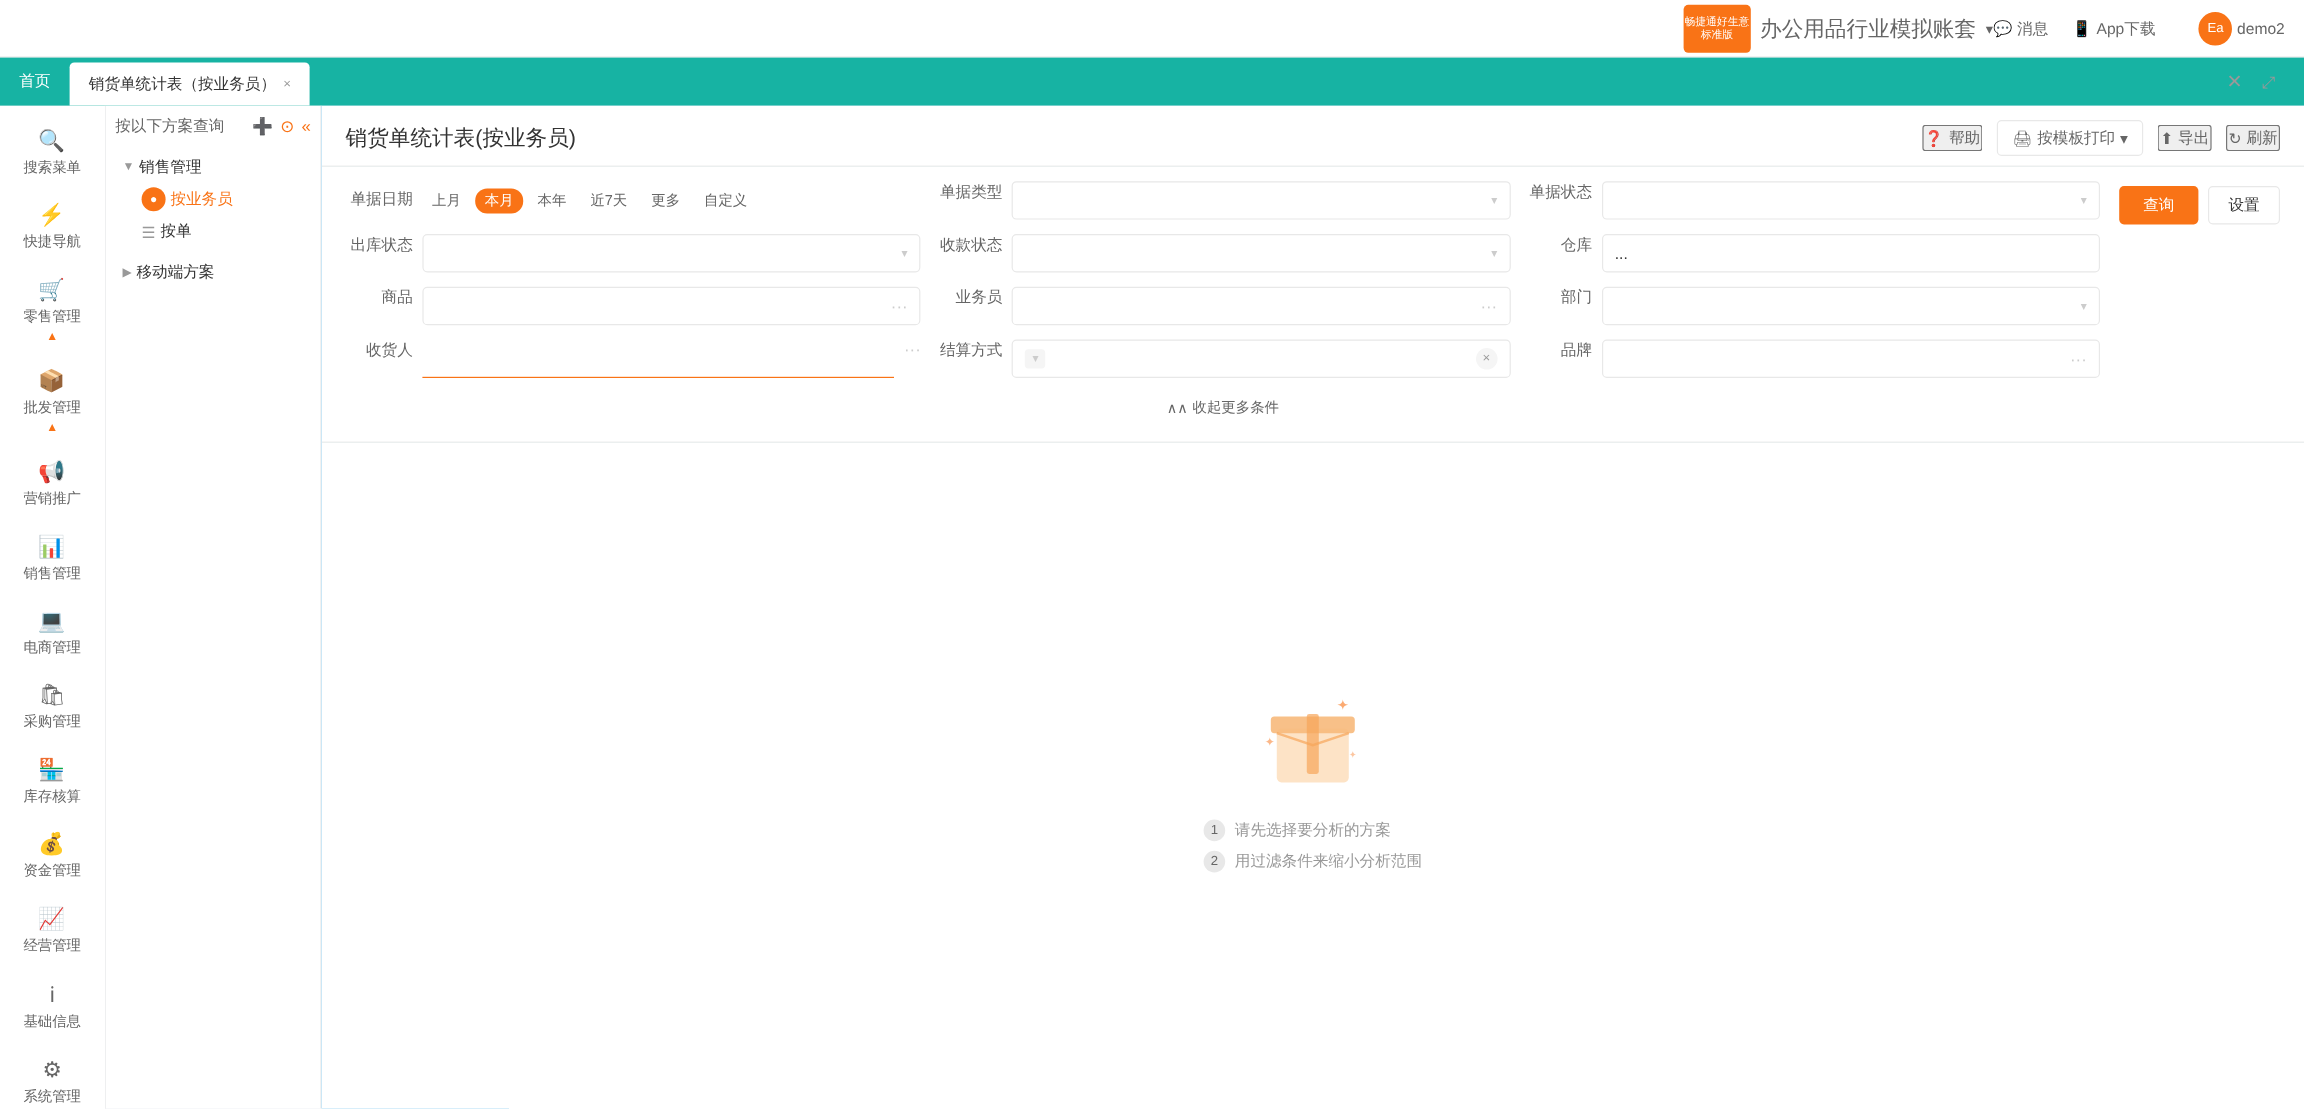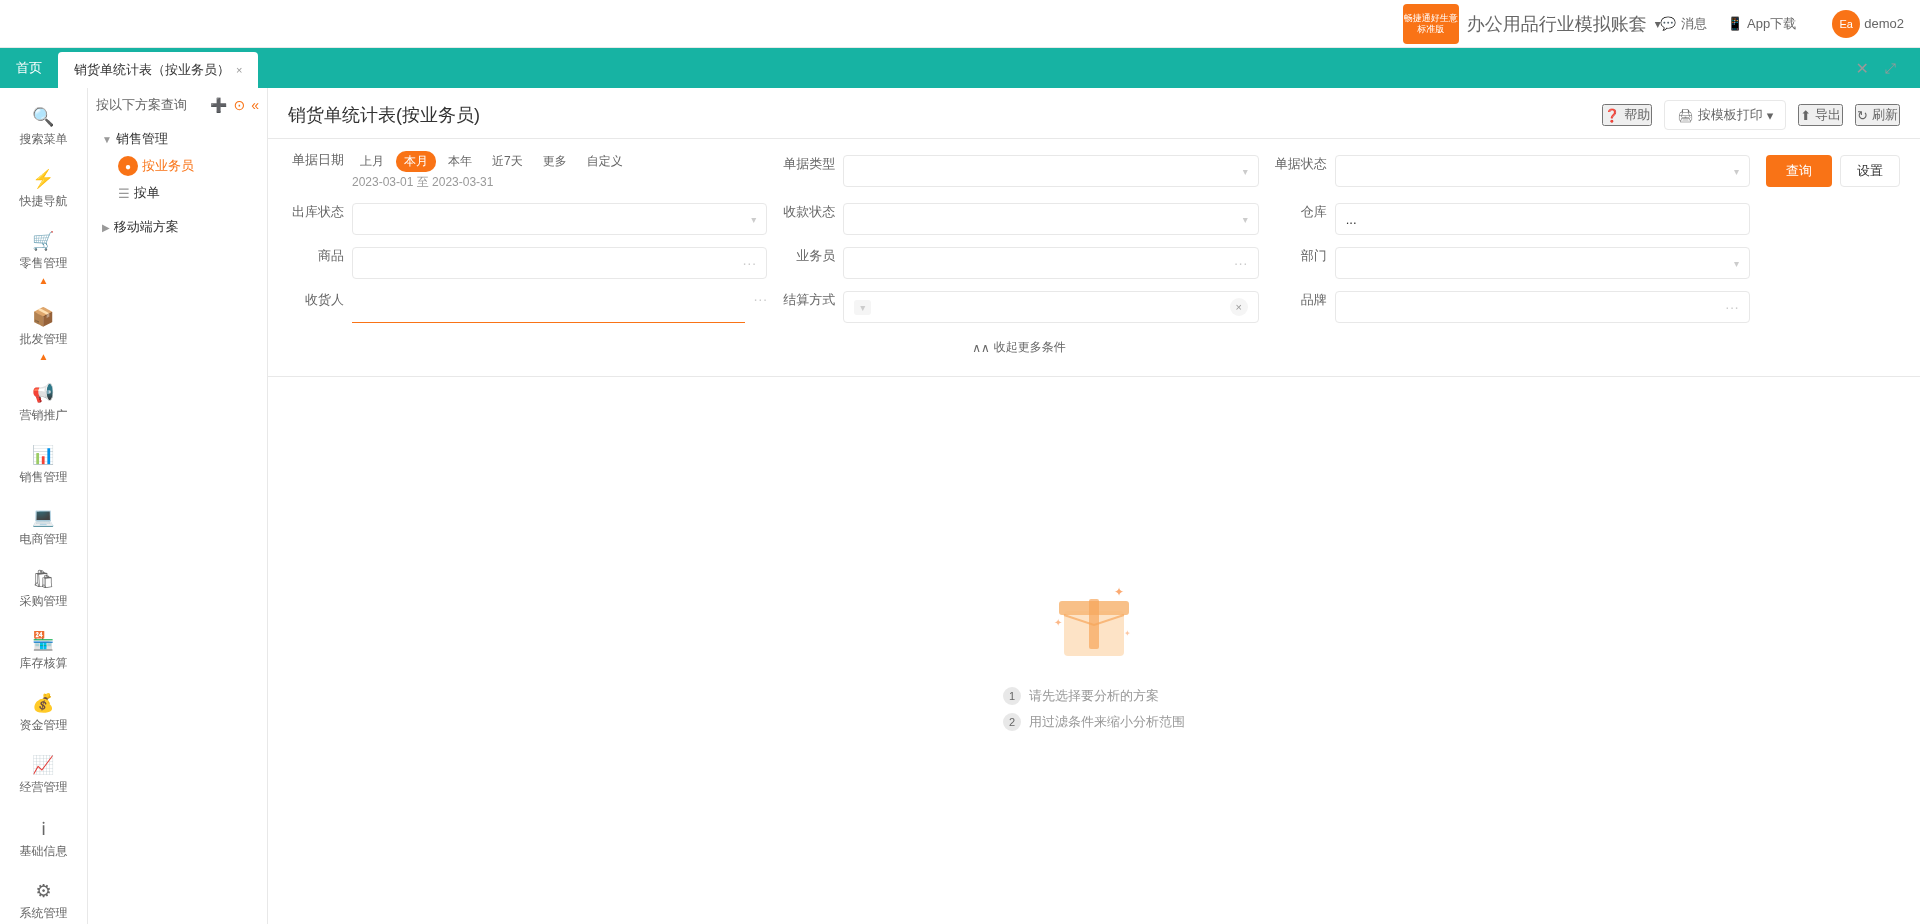--- a/index.html
+++ b/index.html
@@ -266,21 +266,20 @@
                 <span class="filter-label">单据日期</span>
                 <div style="display:flex; flex-direction:column; gap:2px; flex:1;">
                   <div class="date-tabs">
                     <span class="date-tab">上月</span>
                     <span class="date-tab active">本月</span>
                     <span class="date-tab">本年</span>
                     <span class="date-tab">近7天</span>
                     <span class="date-tab">更多</span>
                     <span class="date-tab">自定义</span>
                   </div>
-                  <span class="date-range">2023-03-01 至 2023-03-31</span>
                 </div>
               </div>
 
               <div class="filter-cell">
                 <span class="filter-label">单据类型</span>
                 <div class="filter-select-box" style="flex:1;">
                   <span></span>
                   <span class="chevron-icon">▾</span>
                 </div>
               </div>

